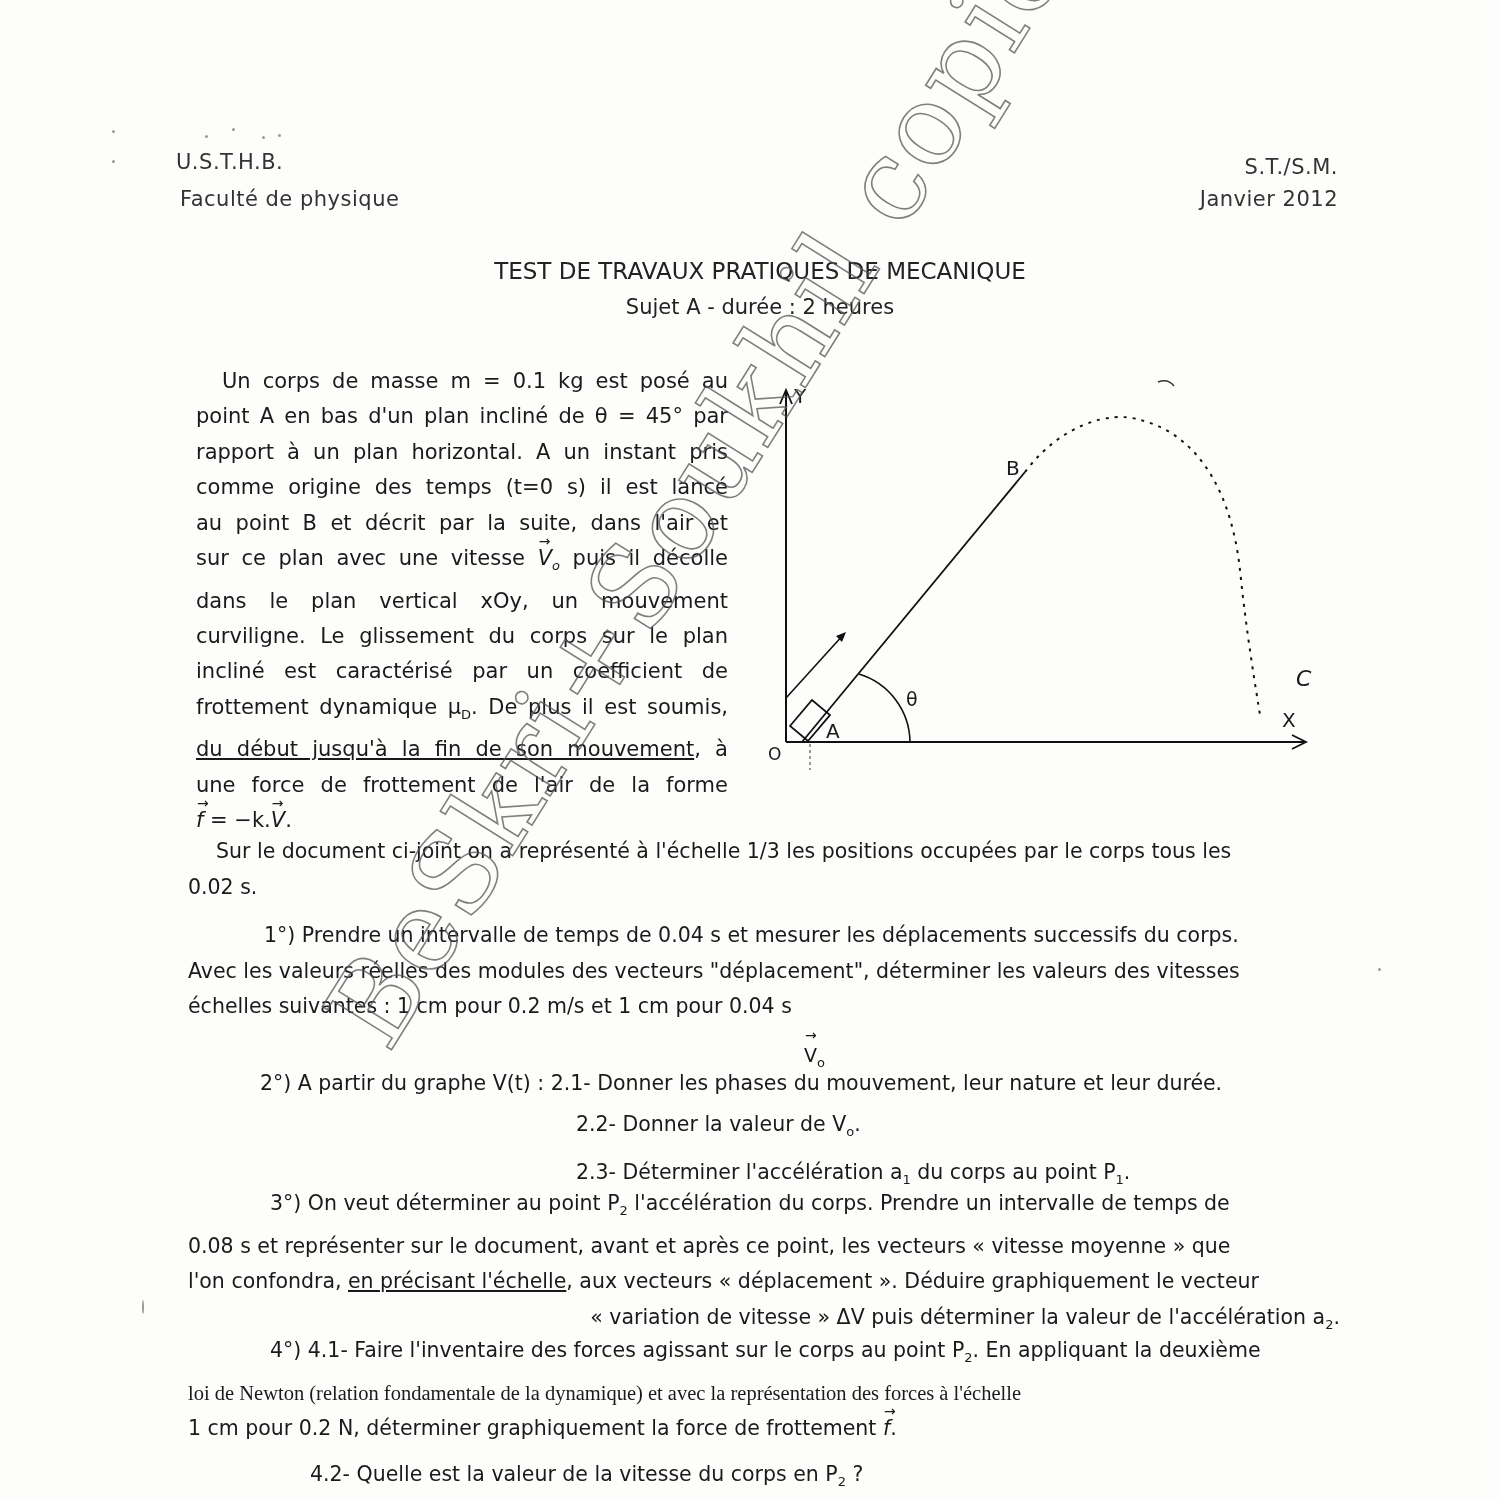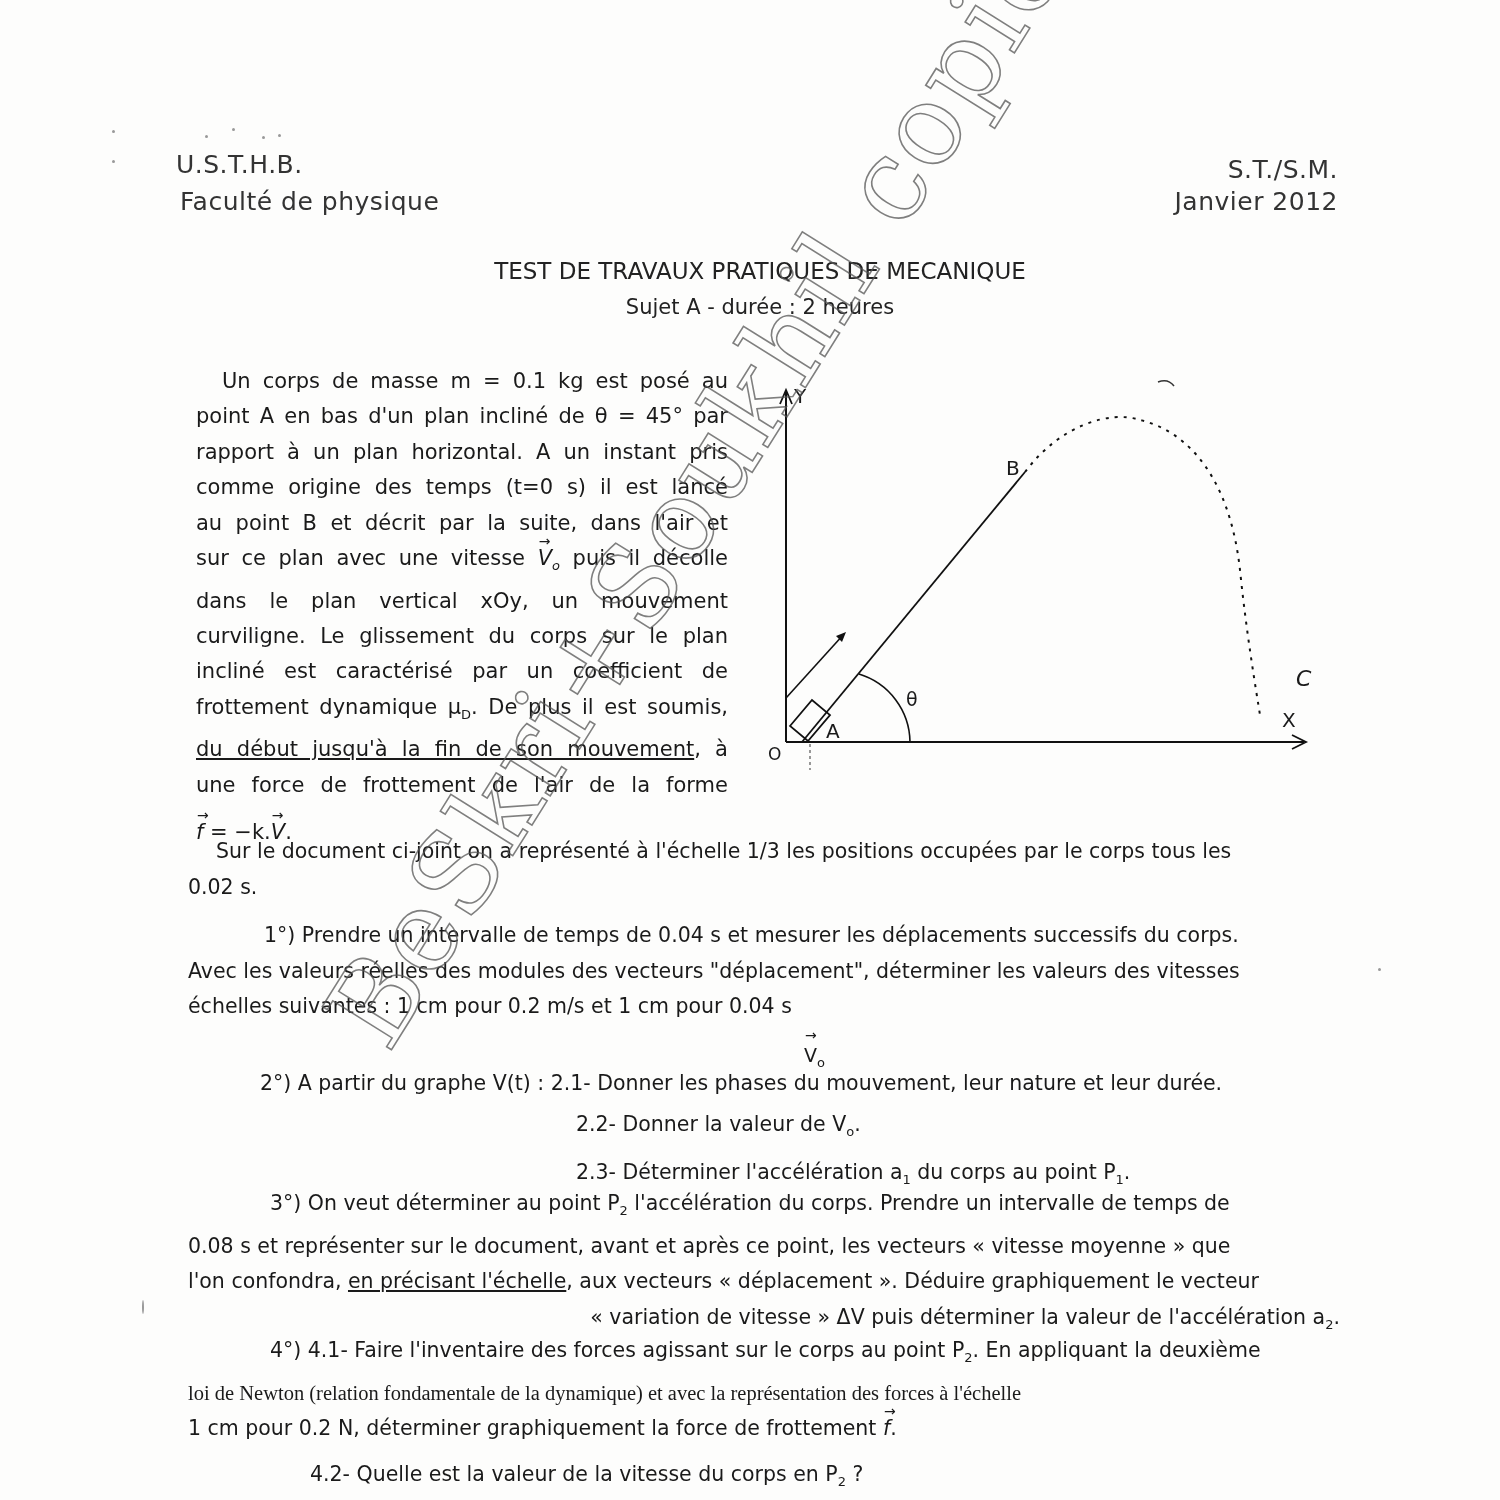--- a/index.html
+++ b/index.html
@@ -3,29 +3,29 @@
 <meta charset="utf-8">
 <style>
   html, body { margin:0; padding:0; }
   body {
     width:1500px; height:1500px; overflow:hidden; position:relative;
     background:#fdfdfc;
     font-family: "DejaVu Sans", sans-serif;
     color:#1a1a1a;
   }
   .abs { position:absolute; }
-  .hdr { font-size:25px; color:#333; letter-spacing:0.5px; }
+  .hdr { font-size:21px; color:#333; letter-spacing:0.5px; }
   .title { font-size:23px; color:#222; text-align:center; width:100%; left:0; }
   .subtitle { font-size:21px; color:#222; text-align:center; width:100%; left:0; }
   .intro {
     left:196px; top:364px; width:532px;
     font-size:21px; line-height:35.4px; text-align:justify;
   }
   .intro .line { display:block; text-align:justify; text-align-last:justify; white-space:nowrap; }
-  .intro .line.last { text-align-last:left;margin-top:12px; }
+  .intro .line.last { text-align-last:left; }
   .u { text-decoration:underline; }
   .body-p { font-size:20.5px; line-height:35.5px; }
   .vec { position:relative; display:inline-block; font-style:italic; }
   .vec::before {
     content:"\2192"; position:absolute; top:-17px; left:1px; font-size:14px; font-style:normal;
   }
   sub { font-size:13px; }
   .watermark {
     position:absolute; left:300px; top:1000px;
     font-family:"DejaVu Serif", serif; font-size:112px;

